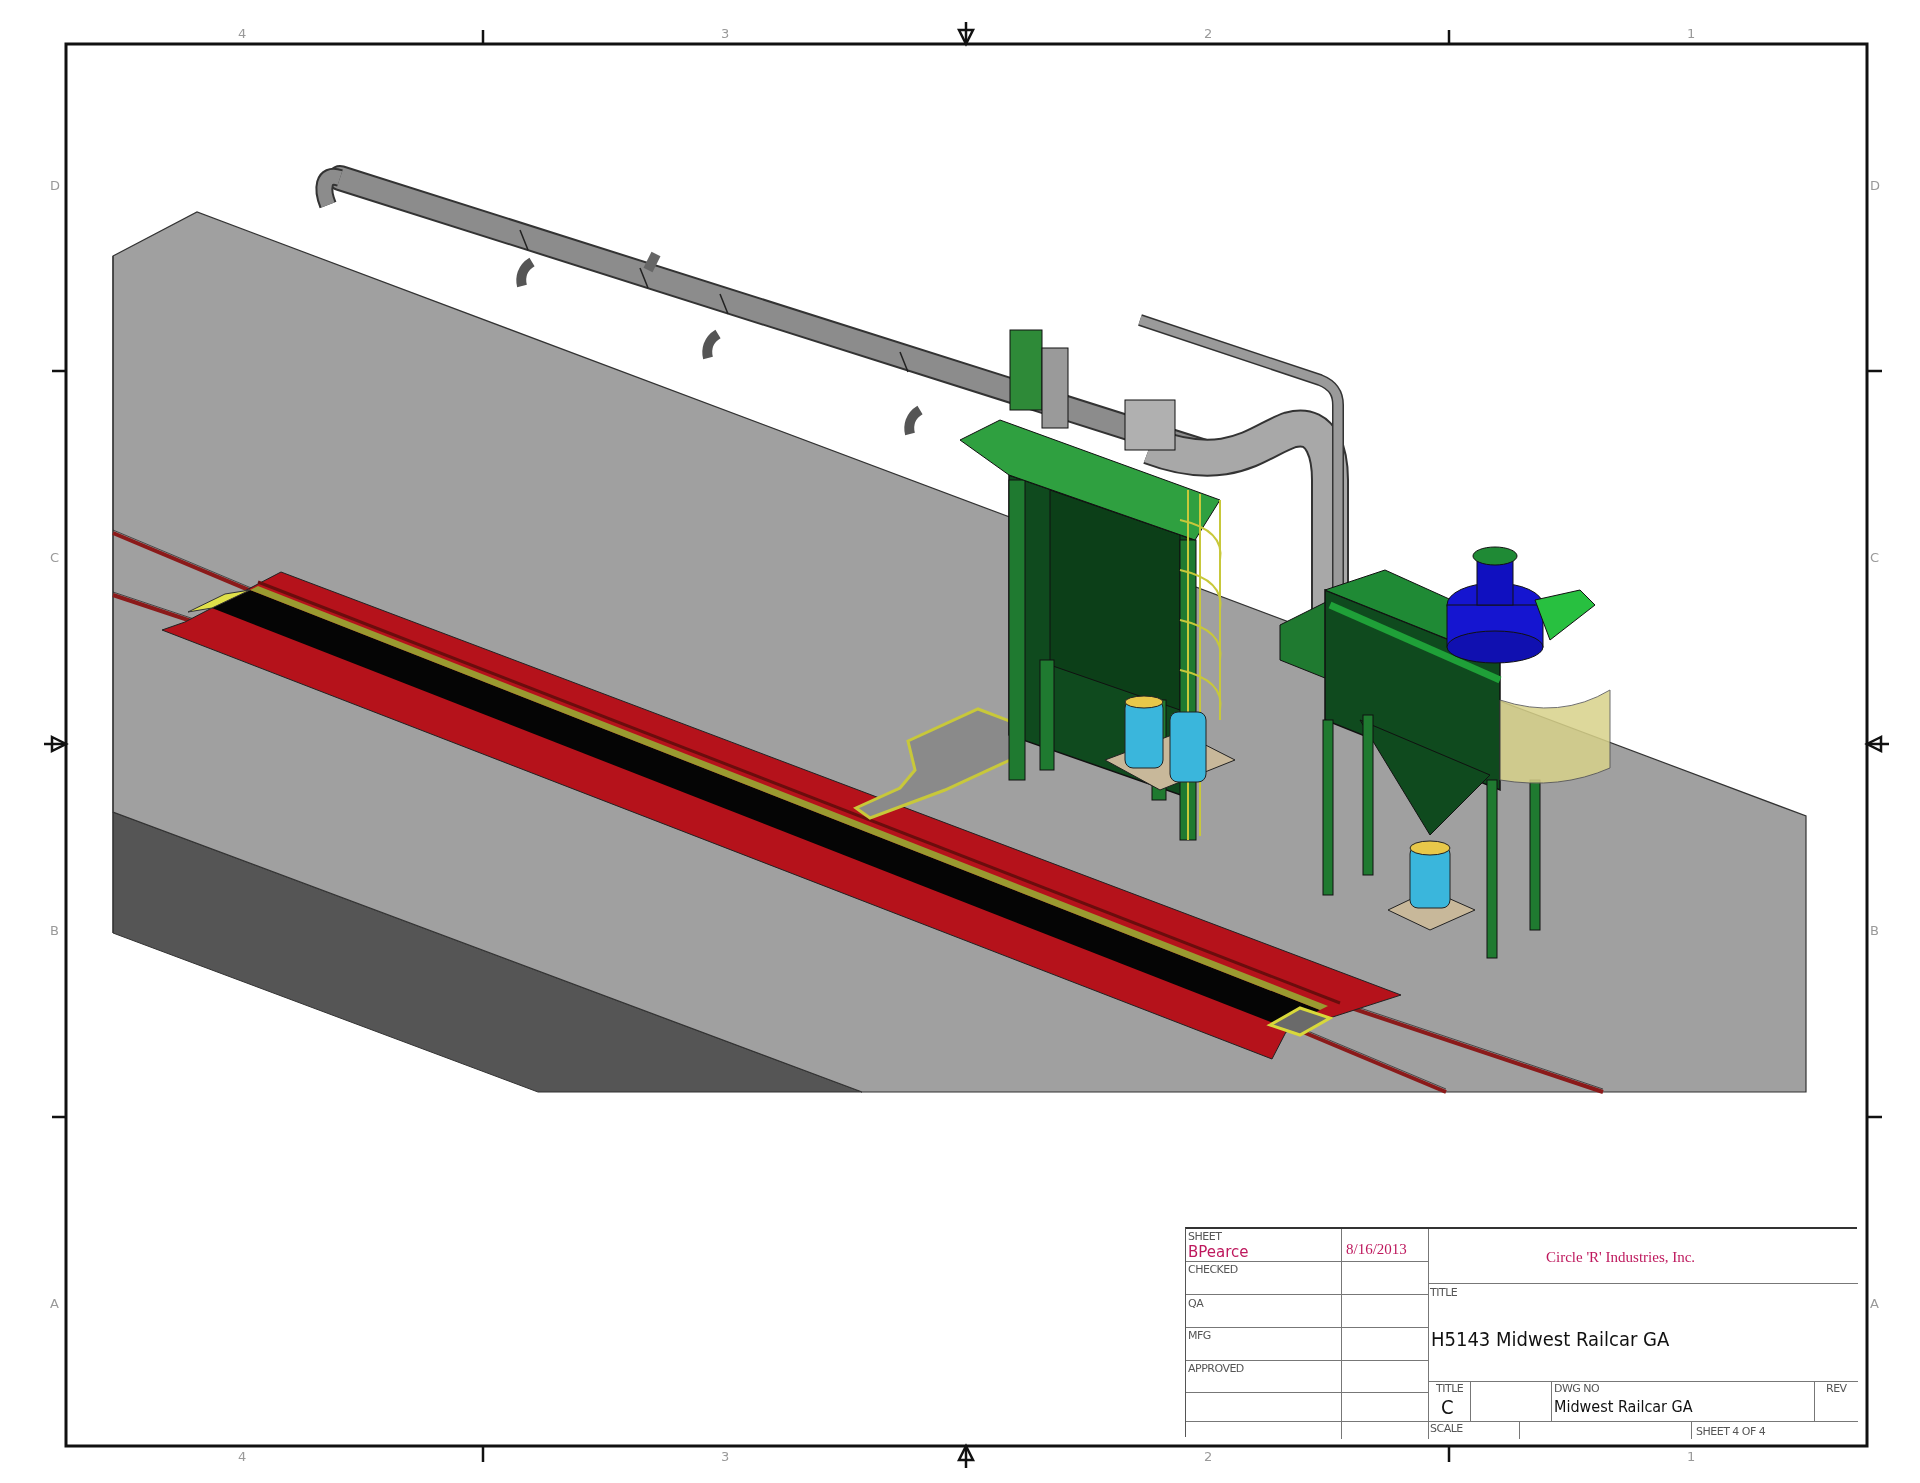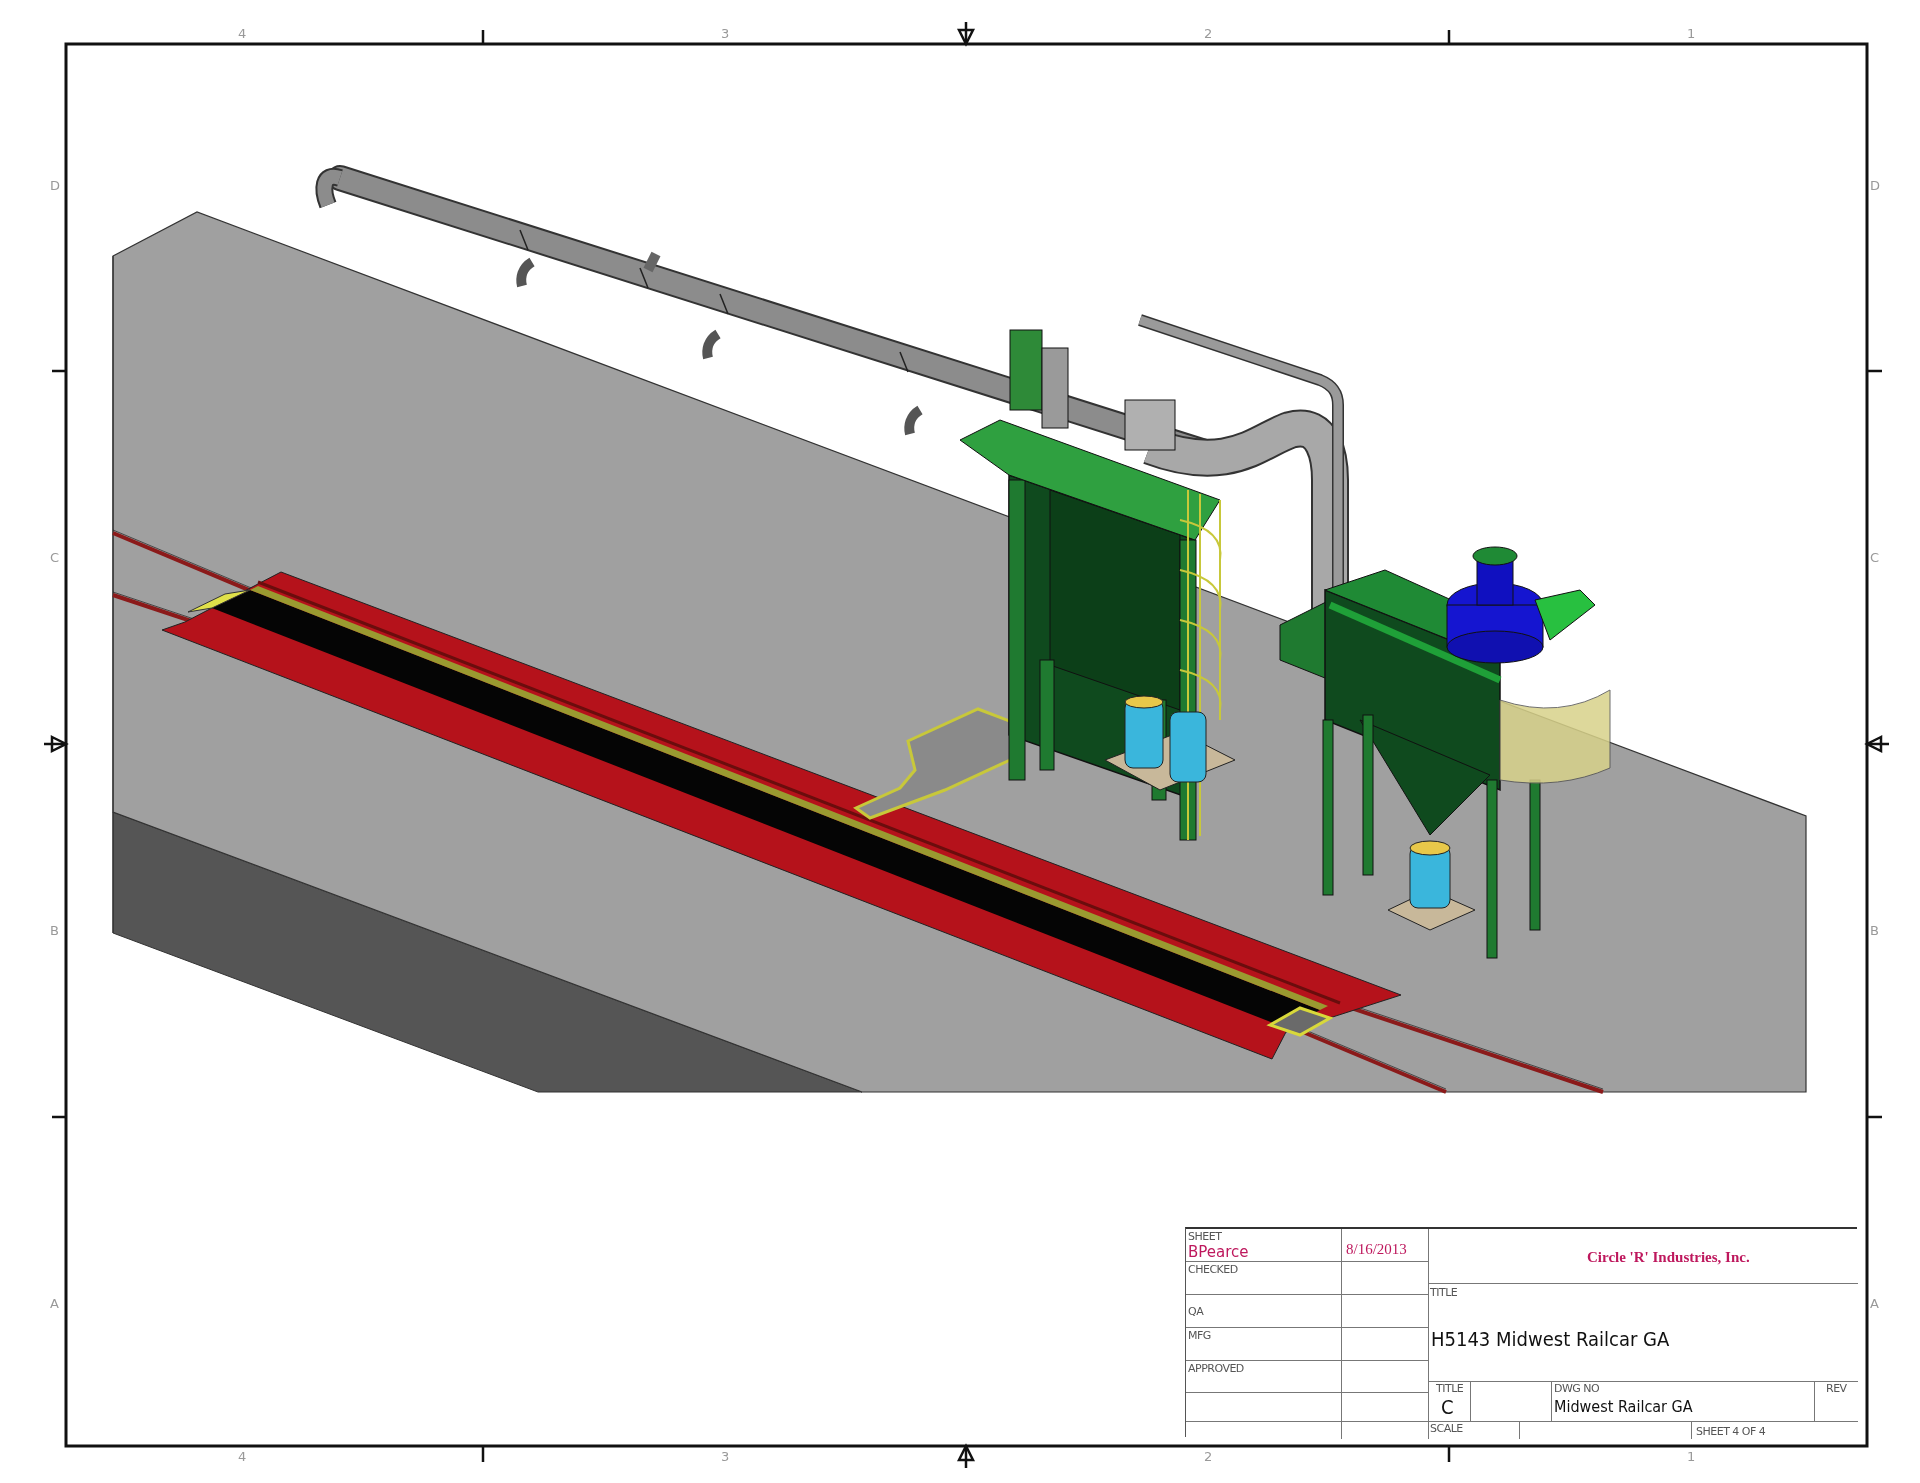--- a/index.html
+++ b/index.html
@@ -189,25 +189,25 @@
   <div class="tb-line" style="left:0;top:163px;width:242px;height:1px;"></div>
   <div class="tb-line" style="left:0;top:192px;width:672px;height:1px;"></div>
 
   <div class="tb-line" style="left:242px;top:54px;width:430px;height:1px;"></div>
   <div class="tb-line" style="left:242px;top:152px;width:430px;height:1px;"></div>
 
   <span class="tb-lbl" style="left:2px;top:1px;">SHEET</span>
   <span class="tb-val" style="left:2px;top:14px;font-size:15px;font-family:'DejaVu Sans',sans-serif;">BPearce</span>
   <span class="tb-val" style="left:160px;top:12px;font-size:15px;">8/16/2013</span>
   <span class="tb-lbl" style="left:2px;top:34px;">CHECKED</span>
-  <span class="tb-lbl" style="left:2px;top:68px;margin-top:8px;">QA</span>
+  <span class="tb-lbl" style="left:2px;top:68px;">QA</span>
   <span class="tb-lbl" style="left:2px;top:100px;">MFG</span>
   <span class="tb-lbl" style="left:2px;top:133px;">APPROVED</span>
 
-  <span class="tb-val" style="left:401px;top:20px;font-size:15px;font-weight:bold;">Circle 'R' Industries, Inc.</span>
+  <span class="tb-val" style="left:360px;top:20px;font-size:15px;">Circle 'R' Industries, Inc.</span>
   <span class="tb-lbl" style="left:244px;top:57px;">TITLE</span>
   <span class="tb-big" style="left:245px;top:98px;font-size:20px;">H5143 Midwest Railcar GA</span>
   <span class="tb-lbl" style="left:250px;top:153px;">TITLE</span>
   <span class="tb-big" style="left:255px;top:166px;font-size:20px;">C</span>
   <span class="tb-lbl" style="left:368px;top:153px;">DWG NO</span>
   <span class="tb-big" style="left:368px;top:168px;font-size:16px;">Midwest Railcar GA</span>
   <span class="tb-lbl" style="left:640px;top:153px;">REV</span>
   <span class="tb-lbl" style="left:244px;top:193px;">SCALE</span>
   <span class="tb-lbl" style="left:510px;top:196px;">SHEET 4  OF 4</span>
 </div>

